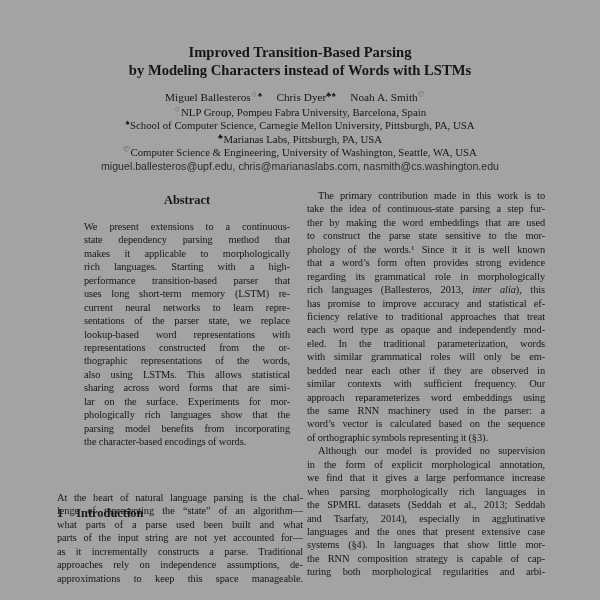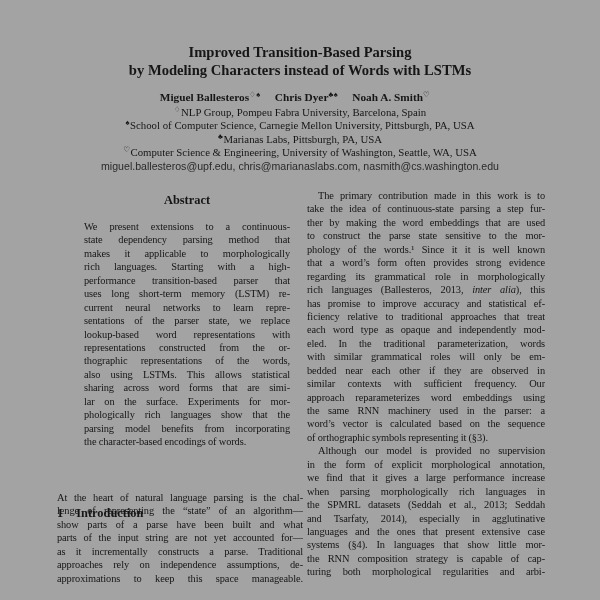--- a/index.html
+++ b/index.html
@@ -10,21 +10,21 @@
     overflow: hidden;
     color: #161616;
     font-family: "Liberation Serif", "DejaVu Serif", serif;
   }
   .title {
     position: absolute; top: 44px; left: 0; width: 600px;
     text-align: center; font-weight: bold; font-size: 14.6px; line-height: 17.6px;
   }
   .authors {
     position: absolute; top: 91px; left: 0; width: 590px;
-    text-align: center; font-weight: bold; font-size: 11.3px;
+    text-align: center; font-weight: normal; font-size: 11.3px;
   }
   .author { margin: 0 7px; white-space: nowrap; }
   sup.mark { font-size: 7.5px; line-height: 0; vertical-align: 4px; letter-spacing: 0.5px; }
   .affils {
     position: absolute; top: 106px; left: 0; width: 600px;
     text-align: center; font-size: 10.8px; line-height: 13.4px;
   }
   .emails {
     position: absolute; top: 160px; left: 0; width: 600px;
     text-align: center;
@@ -105,21 +105,21 @@
       <div class="tline flush">the character-based encodings of words.</div>
     </div>
 
   <div class="sec-heading">
     <span class="sec-num">1</span><span>Introduction</span>
   </div>
 
   <div class="intro-text">
       <div class="tline">At the heart of natural language parsing is the chal-</div>
       <div class="tline">lenge of representing the “state” of an algorithm—</div>
-      <div class="tline">show parts of a parse have been built and what</div>
+      <div class="tline">what parts of a parse used been built and what</div>
       <div class="tline">parts of the input string are not yet accounted for—</div>
       <div class="tline">as it incrementally constructs a parse. Traditional</div>
       <div class="tline">approaches rely on independence assumptions, de-</div>
       <div class="tline">approximations to keep this space manageable.</div>
     </div>
 
   <div class="right-col">
       <div class="tline indent">The primary contribution made in this work is to</div>
       <div class="tline">take the idea of continuous-state parsing a step fur-</div>
       <div class="tline">ther by making the word embeddings that are used</div>

